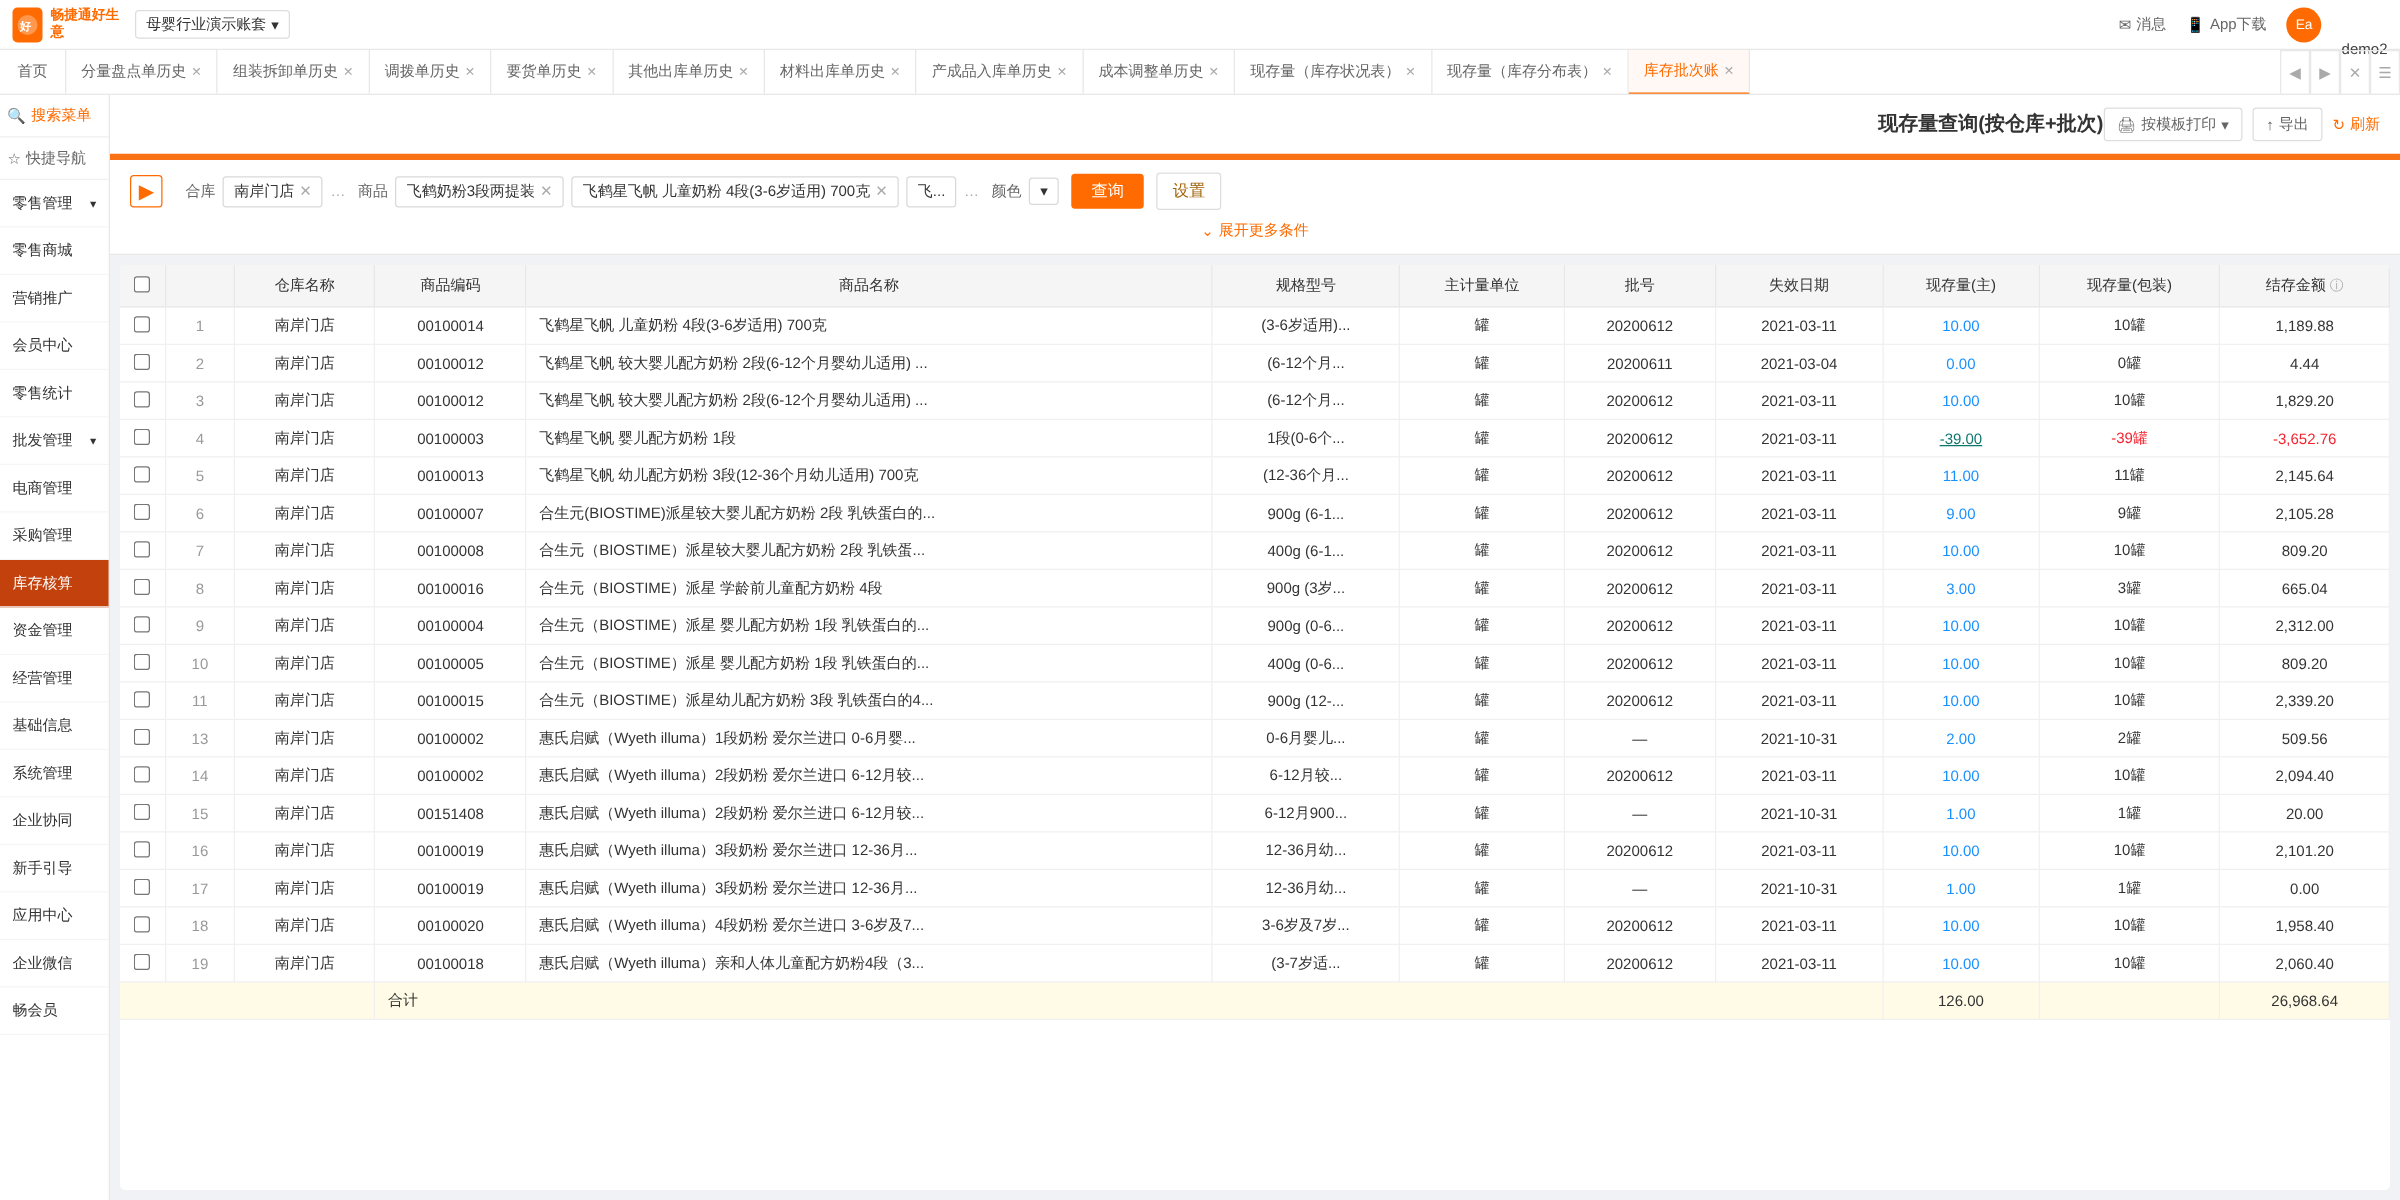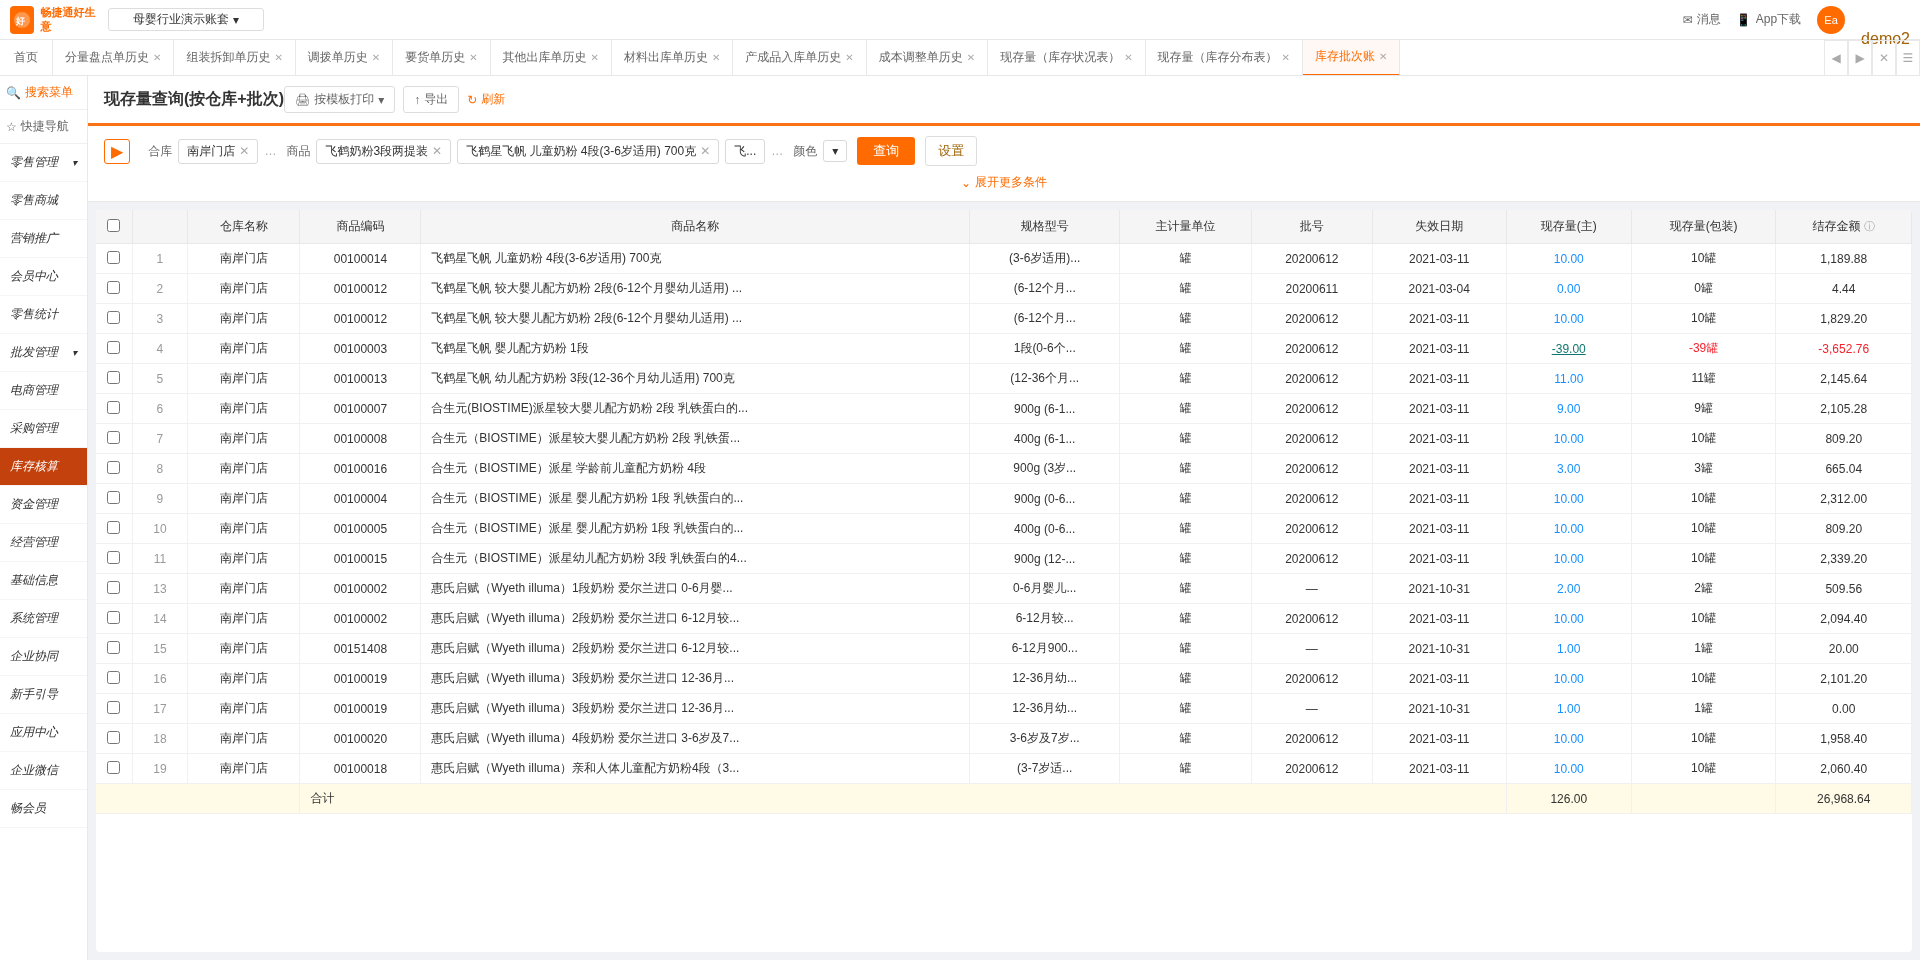--- a/index.html
+++ b/index.html
@@ -2,51 +2,51 @@
 <html><head>
   <meta charset="utf-8">
   <style>
     * { box-sizing: border-box; margin: 0; padding: 0; }
     body { font-family: "Microsoft YaHei", "PingFang SC", sans-serif; font-size: 12px; background: #f0f2f5; color: #333; overflow: hidden; }
 
     
     .top-bar { height: 40px; background: #fff; display: flex; align-items: center; border-bottom: 1px solid #e8e8e8; padding: 0 10px; gap: 10px; }
     .logo-area { display: flex; align-items: center; gap: 6px; font-size: 13px; font-weight: bold; color: #ff6b00; width: 88px; }
     .logo-icon { width: 28px; height: 28px; background: #ff6b00; border-radius: 4px; display: flex; align-items: center; justify-content: center; color: white; font-size: 10px; }
-    .industry-selector { display: flex; align-items: center; gap: 4px; font-size: 12px; color: #333; border: 1px solid #ddd; border-radius: 3px; padding: 2px 24px; cursor: pointer; }
+    .industry-selector { display: flex; align-items: center; gap: 4px; font-size: 12px; color: #333; border: 1px solid #ddd; border-radius: 3px; padding: 2px 8px; cursor: pointer; }
     .top-right { margin-left: auto; display: flex; align-items: center; gap: 16px; }
     .top-icon-btn { display: flex; align-items: center; gap: 4px; font-size: 12px; color: #666; cursor: pointer; }
     .avatar { width: 28px; height: 28px; background: #ff6b00; border-radius: 50%; display: flex; align-items: center; justify-content: center; color: white; font-size: 11px; }
 
     
     .tab-bar { height: 36px; background: #fff; display: flex; align-items: center; border-bottom: 1px solid #e8e8e8; overflow: hidden; }
     .tab-item { display: flex; align-items: center; gap: 4px; padding: 0 12px; height: 36px; font-size: 12px; color: #666; border-right: 1px solid #e8e8e8; cursor: pointer; white-space: nowrap; }
     .tab-item.active { color: #ff6b00; border-bottom: 2px solid #ff6b00; background: #fff8f5; }
     .tab-item .close-x { color: #aaa; font-size: 10px; }
     .tab-home { color: #666; padding: 0 14px; }
     .tab-controls { margin-left: auto; display: flex; align-items: center; }
     .tab-arrow { width: 24px; height: 36px; display: flex; align-items: center; justify-content: center; cursor: pointer; color: #aaa; border: 1px solid #e8e8e8; }
 
     
     .main-layout { display: flex; height: calc(100vh - 76px); }
 
     
     .sidebar { width: 88px; background: #fff; border-right: 1px solid #e8e8e8; display: flex; flex-direction: column; }
     .sidebar-search { padding: 8px 6px; display: flex; align-items: center; gap: 4px; font-size: 12px; color: #ff6b00; cursor: pointer; border-bottom: 1px solid #f0f0f0; }
     .sidebar-quick { padding: 8px 6px; display: flex; align-items: center; gap: 4px; font-size: 12px; color: #666; cursor: pointer; border-bottom: 1px solid #f0f0f0; }
-    .sidebar-nav { flex: 1; overflow-y: auto; font-style: italic; }
+    .sidebar-nav { flex: 1; overflow-y: auto; }
     .nav-item { display: flex; align-items: center; justify-content: space-between; padding: 10px 10px; font-size: 12px; color: #333; cursor: pointer; border-bottom: 1px solid #f5f5f5; }
     .nav-item.active { background: #c2410c; color: white; }
     .nav-arrow { font-size: 10px; }
 
     
     .content { flex: 1; overflow: hidden; display: flex; flex-direction: column; background: #f0f2f5; }
 
     
-    .page-header { background: #fff; padding: 10px 16px; display: flex; align-items: center; justify-content: flex-start; border-bottom: 3px solid #f97316; }
+    .page-header { background: #fff; padding: 10px 16px; display: flex; align-items: center; justify-content: flex-end; border-bottom: 5px solid #f97316; }
     .page-title { font-size: 16px; font-weight: bold; color: #333; }
     .header-actions { display: flex; align-items: center; gap: 8px; }
     .btn-print { display: flex; align-items: center; gap: 4px; font-size: 12px; color: #666; border: 1px solid #ddd; border-radius: 3px; padding: 4px 10px; cursor: pointer; background: #fff; }
     .btn-export { display: flex; align-items: center; gap: 4px; font-size: 12px; color: #666; border: 1px solid #ddd; border-radius: 3px; padding: 4px 10px; cursor: pointer; background: #fff; }
     .btn-refresh { display: flex; align-items: center; gap: 4px; font-size: 12px; color: #ff6b00; cursor: pointer; }
 
     
     .filter-bar { background: #fff; padding: 10px 16px; border-bottom: 1px solid #e8e8e8; }
     .filter-row { display: flex; align-items: center; gap: 10px; flex-wrap: wrap; }
     .filter-expand-btn { display: flex; align-items: center; gap: 4px; font-size: 12px; color: #ff6b00; cursor: pointer; margin-top: 8px; width: 100%; justify-content: center; }
@@ -97,21 +97,21 @@
       <span>✉</span>
       <span>消息</span>
     </div>
     <div class="top-icon-btn">
       <span>📱</span>
       <span>App下载</span>
     </div>
     <div class="avatar">
       <span>Ea</span>
     </div>
-    <span style="font-size:16px;color:#a16207;margin-top:38px;">demo2</span>
+    <span style="font-size:12px;color:#404040;margin-top:38px;">demo2</span>
   </div>
 </div>
 
 <div class="tab-bar">
   <div class="tab-item tab-home">
     <span>首页</span>
   </div>
   <div class="tab-item">
     <span>分量盘点单历史</span>
     <span class="close-x">✕</span>

